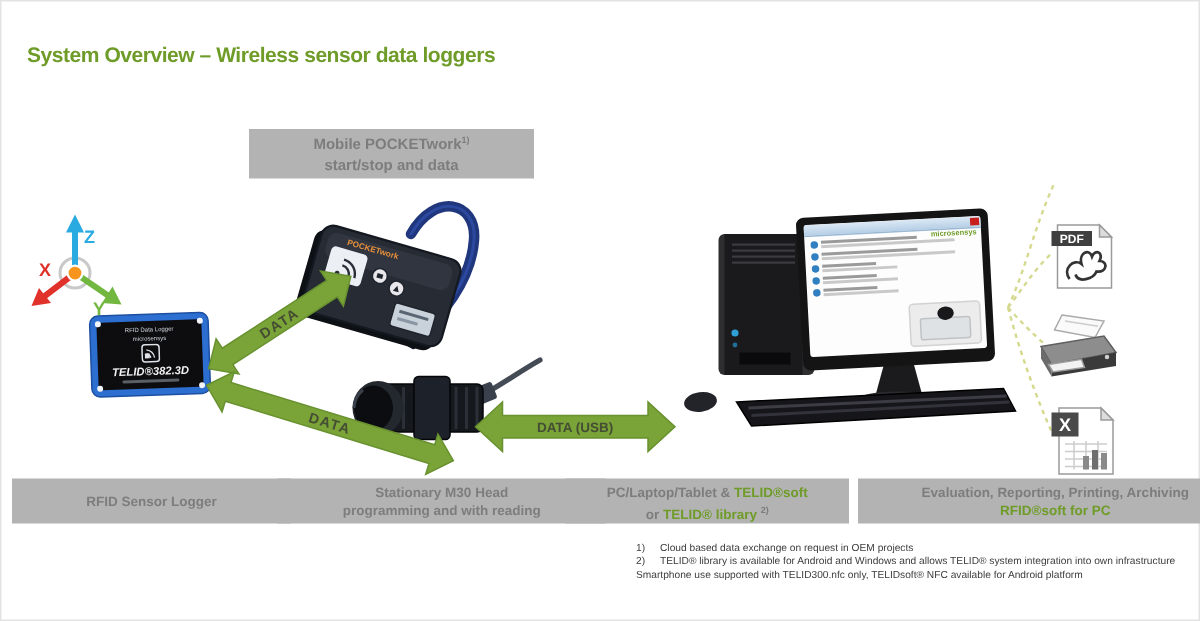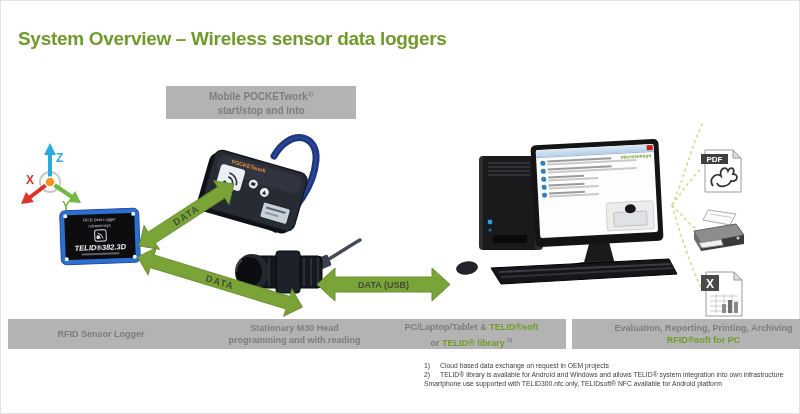--- a/index.html
+++ b/index.html
@@ -1,20 +1,20 @@
 <!DOCTYPE html>
 <html style="--green: #6f9c28; --arrow_green: #7aa338; --arrow_border: #68912f; --arrow_text: #454d33; --box_gray: #b3b3b3; --box_text: #7d7d7d; --axis_x: #e0312a; --axis_y: #72b840; --axis_z: #29abe2; --tag_blue: #2d6fd0; --lanyard_blue: #20377e; --dash_khaki: #d5d98e;"><head>
 <meta charset="utf-8">
 <style>
   html,body{margin:0;padding:0;background:#fff;}
   .slide{position:relative;width:800px;height:414px;background:#fff;overflow:hidden;
          font-family:"Liberation Sans",sans-serif;box-shadow:inset 0 0 0 1px #e3e3e3;}
   .abs{position:absolute;}
   
-  .title{left:18px;top:28px;font-size:19px;font-weight:bold;letter-spacing:-0.3px;color:var(--green,#6f9c28);}
+  .title{left:18px;top:28px;font-size:14px;font-weight:bold;letter-spacing:-0.3px;color:var(--green,#6f9c28);}
   
   .gbox{background:var(--box_gray,#b3b3b3);color:var(--box_text,#7d7d7d);font-weight:bold;
         display:flex;flex-direction:column;justify-content:center;align-items:center;text-align:center;}
   .topbox{left:166px;top:86px;width:190px;height:33px;font-size:10px;line-height:14px;}
   .bbox{top:319px;height:30px;font-size:9px;line-height:12.5px;}
   .b1{left:8px;width:186px;} .b2{left:185px;width:219px;} .b3{left:377px;width:189px;justify-content:flex-end;} .b4{left:572px;width:263px;}
   .grn{color:var(--green,#6f9c28);}
   sup{font-size:6px;}
   
   .arrow{position:absolute;}
@@ -51,21 +51,21 @@
 </style>
 </head>
 <body>
 
 <div class="slide">
 
   <div class="abs title">System Overview – Wireless sensor data loggers</div>
 
   <div class="abs gbox topbox">
     <div><span>Mobile POCKETwork</span><sup>1)</sup></div>
-    <div>start/stop and into</div>
+    <div>start/stop and data</div>
   </div>
 
   <div class="abs" style="left:16px;top:140px;">
     <svg width="76" height="72" viewBox="0 0 76 72">
       <circle cx="34" cy="42" r="10" fill="none" stroke="#c9c9c9" stroke-width="2"></circle>
       <line x1="34" y1="42" x2="34" y2="12" style="stroke:var(--axis_z,#29abe2)" stroke-width="4"></line>
       <polygon points="34,3 28,15 40,15" style="fill:var(--axis_z,#29abe2)"></polygon>
       <line x1="34" y1="42" x2="13" y2="58" style="stroke:var(--axis_x,#e0312a)" stroke-width="4"></line>
       <polygon points="5,64 18,62 10,52" style="fill:var(--axis_x,#e0312a)"></polygon>
       <line x1="34" y1="42" x2="56" y2="57" style="stroke:var(--axis_y,#72b840)" stroke-width="4"></line>

